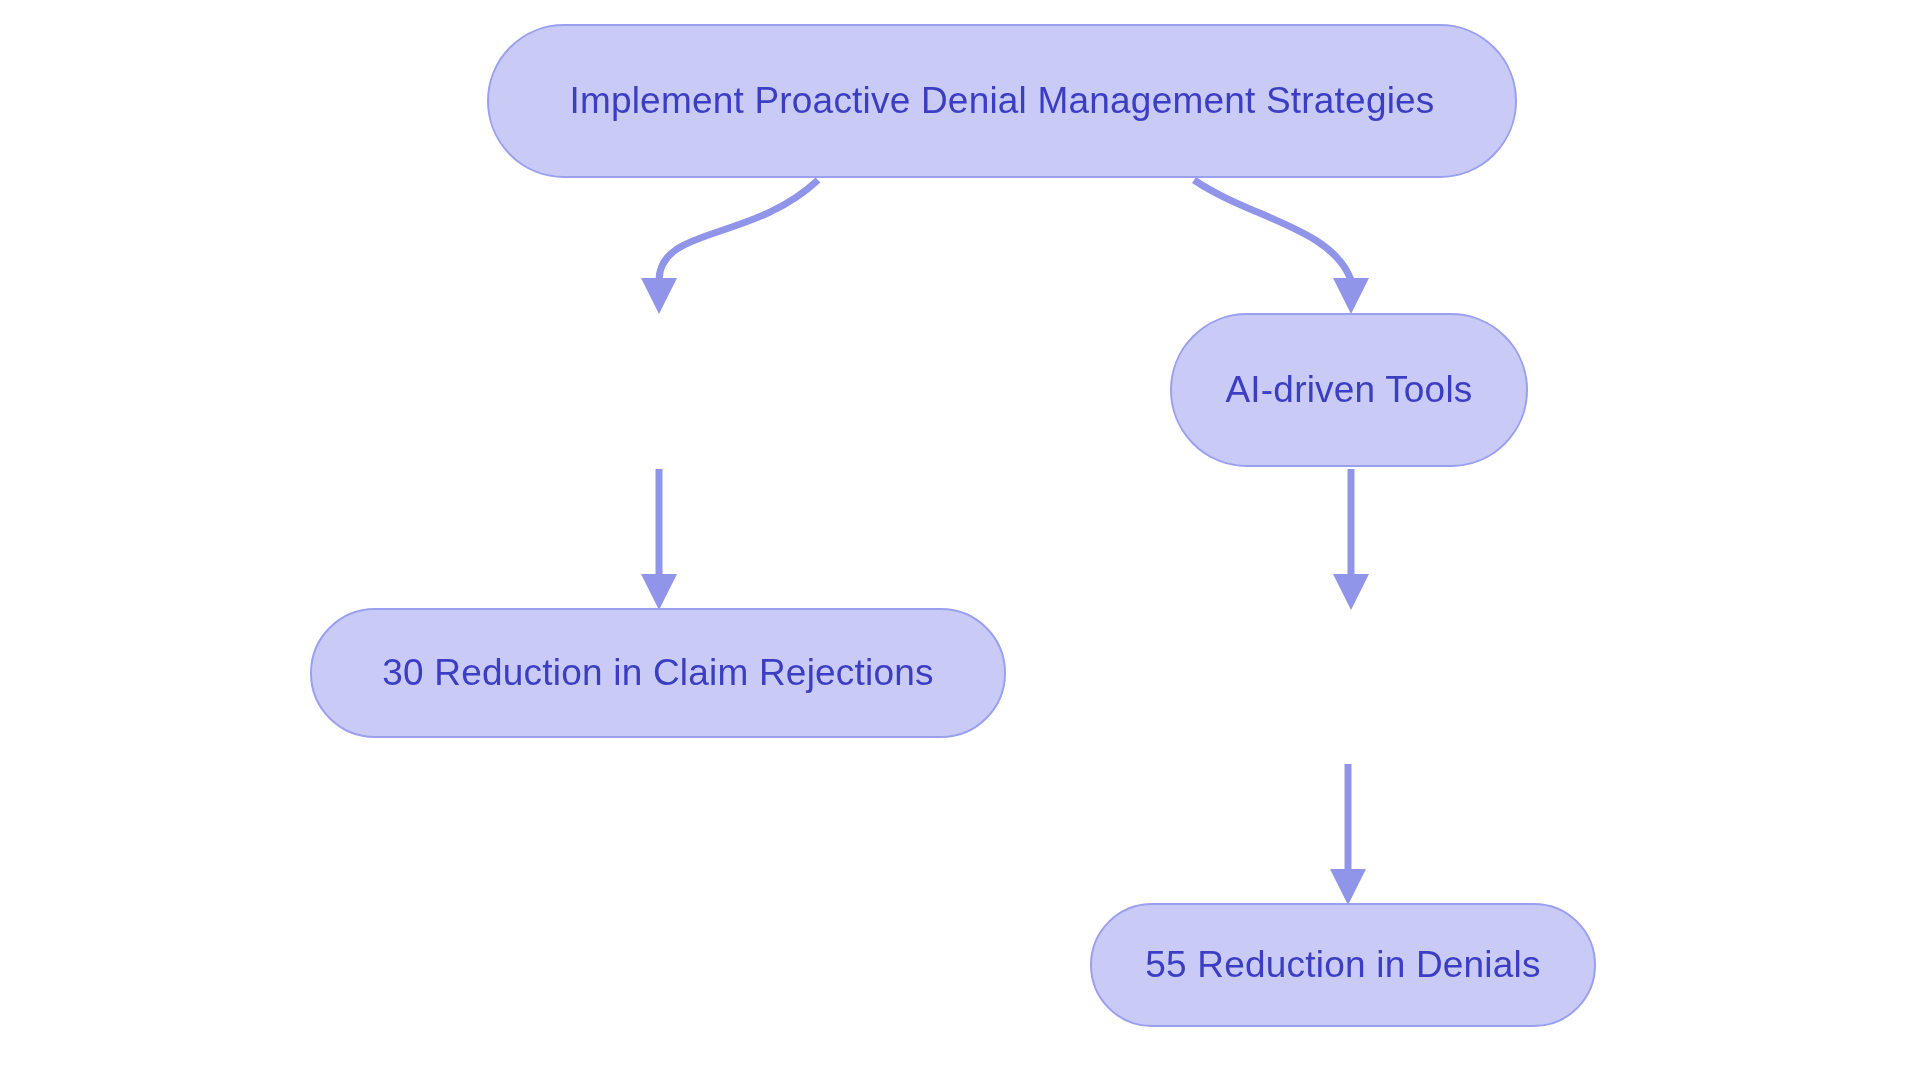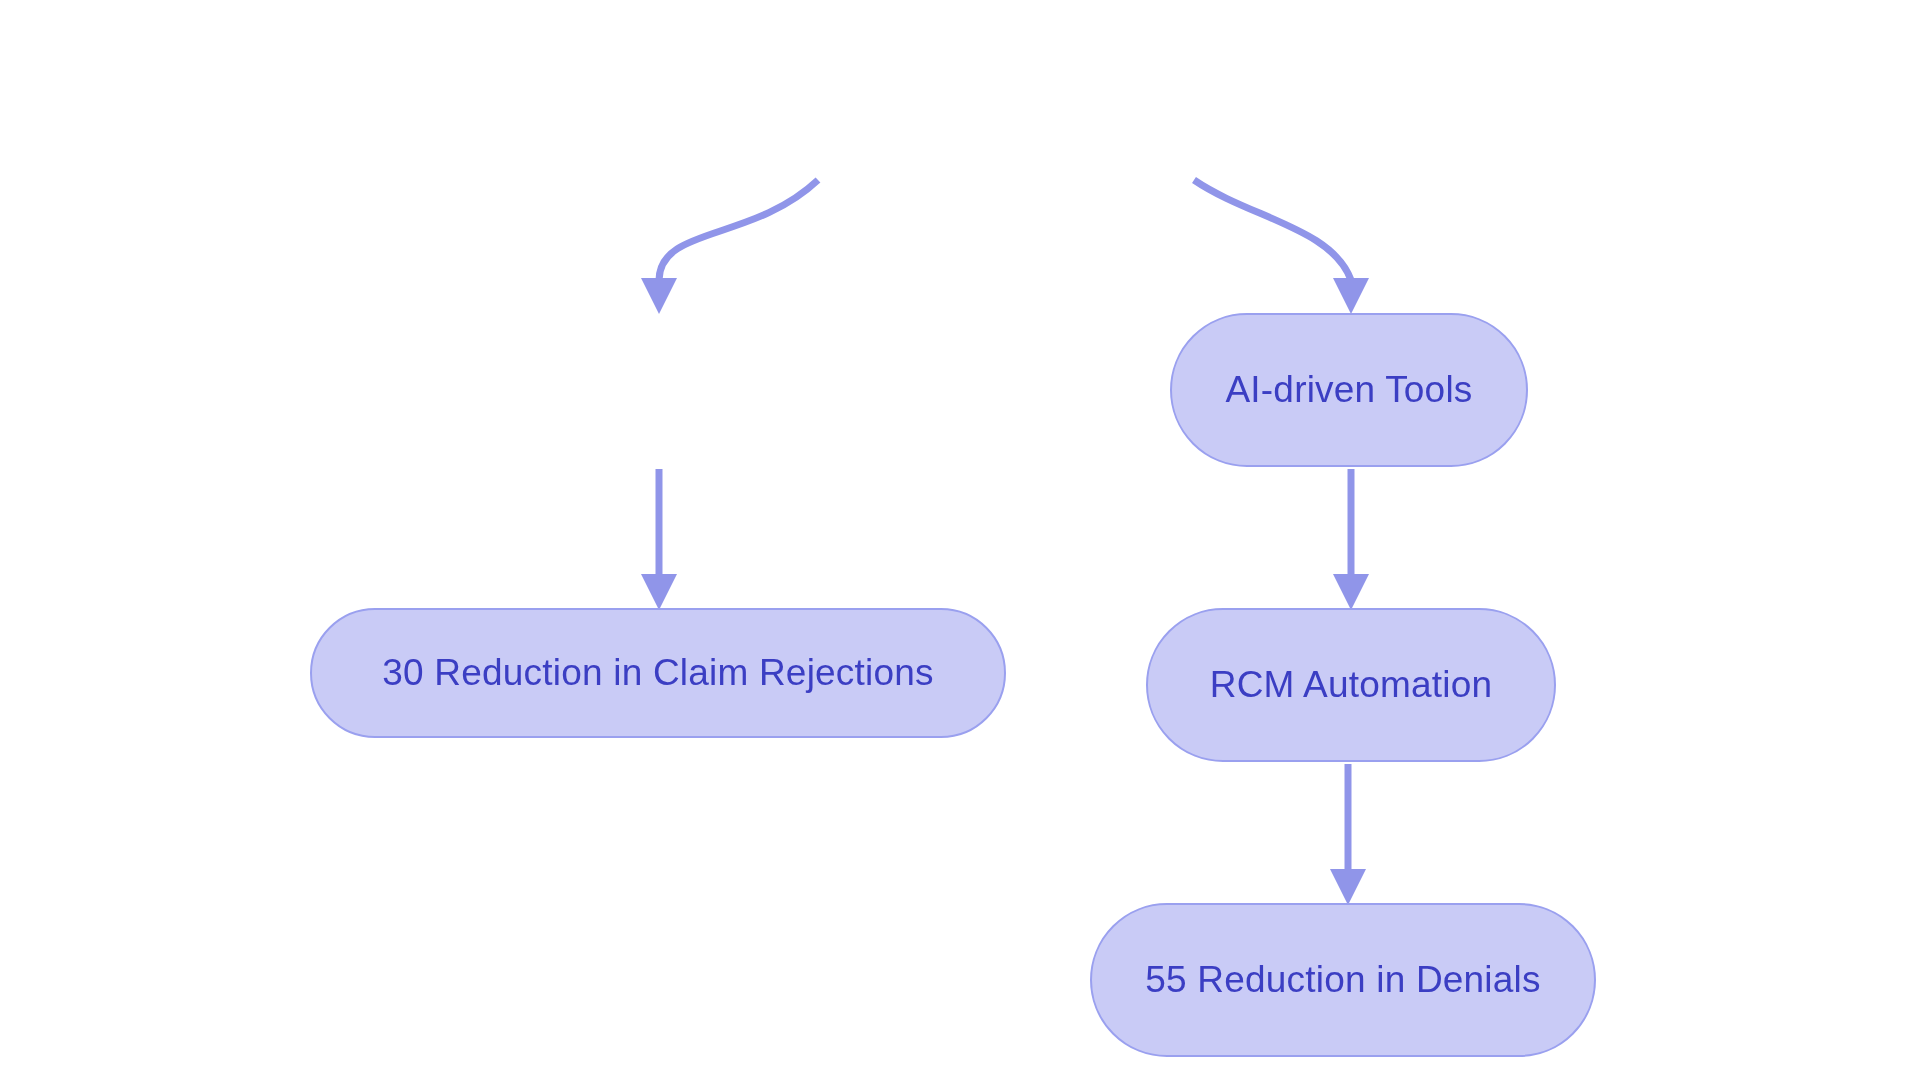--- a/index.html
+++ b/index.html
@@ -54,21 +54,21 @@
     font-size:37px;
     font-weight:400;
     white-space:nowrap;
     letter-spacing:0.2px;
   }
   .node-root        {left:487px;  top:24px;  width:1030px; height:154px;}
   .node-eligibility {left:330px;  top:313px; width:660px;  height:154px;}
   .node-ai-tools    {left:1170px; top:313px; width:358px;  height:154px;}
   .node-claim       {left:310px;  top:608px; width:696px;  height:130px;}
   .node-rcm         {left:1146px; top:608px; width:410px;  height:154px;}
-  .node-denials     {left:1090px; top:903px; width:506px;  height:154px;text-align:center;}
+  .node-denials     {left:1090px; top:903px; width:506px;  height:124px;text-align:center;}
 </style>
 </head>
 <body>
 
 <div class="canvas">
 
   <svg class="edges" viewBox="0 0 1920 1083" xmlns="http://www.w3.org/2000/svg">
     <g>
       <path class="edge-line" d="M 818 180 C 752 242, 660 226, 659 280"></path>
       <polygon class="edge-head" points="641,278 677,278 659,314"></polygon>
@@ -84,31 +84,31 @@
     <g>
       <path class="edge-line" d="M 1351 469 L 1351 576"></path>
       <polygon class="edge-head" points="1333,574 1369,574 1351,610"></polygon>
     </g>
     <g>
       <path class="edge-line" d="M 1348 764 L 1348 871"></path>
       <polygon class="edge-head" points="1330,869 1366,869 1348,905"></polygon>
     </g>
   </svg>
 
+  <div class="node node-root">
+    <span class="node-label">Implement Proactive Denial Management Strategies</span>
+  </div>
 
 
   <div class="node node-ai-tools">
     <span class="node-label">AI-driven Tools</span>
   </div>
 
   <div class="node node-claim">
     <span class="node-label">30 Reduction in Claim Rejections</span>
   </div>
 
-  <div class="node node-rcm">
-    <span class="node-label">RCM Automation</span>
-  </div>
 
   <div class="node node-denials">
     <span class="node-label">55 Reduction in Denials</span>
   </div>
 
 </div>
 
 </body></html>

